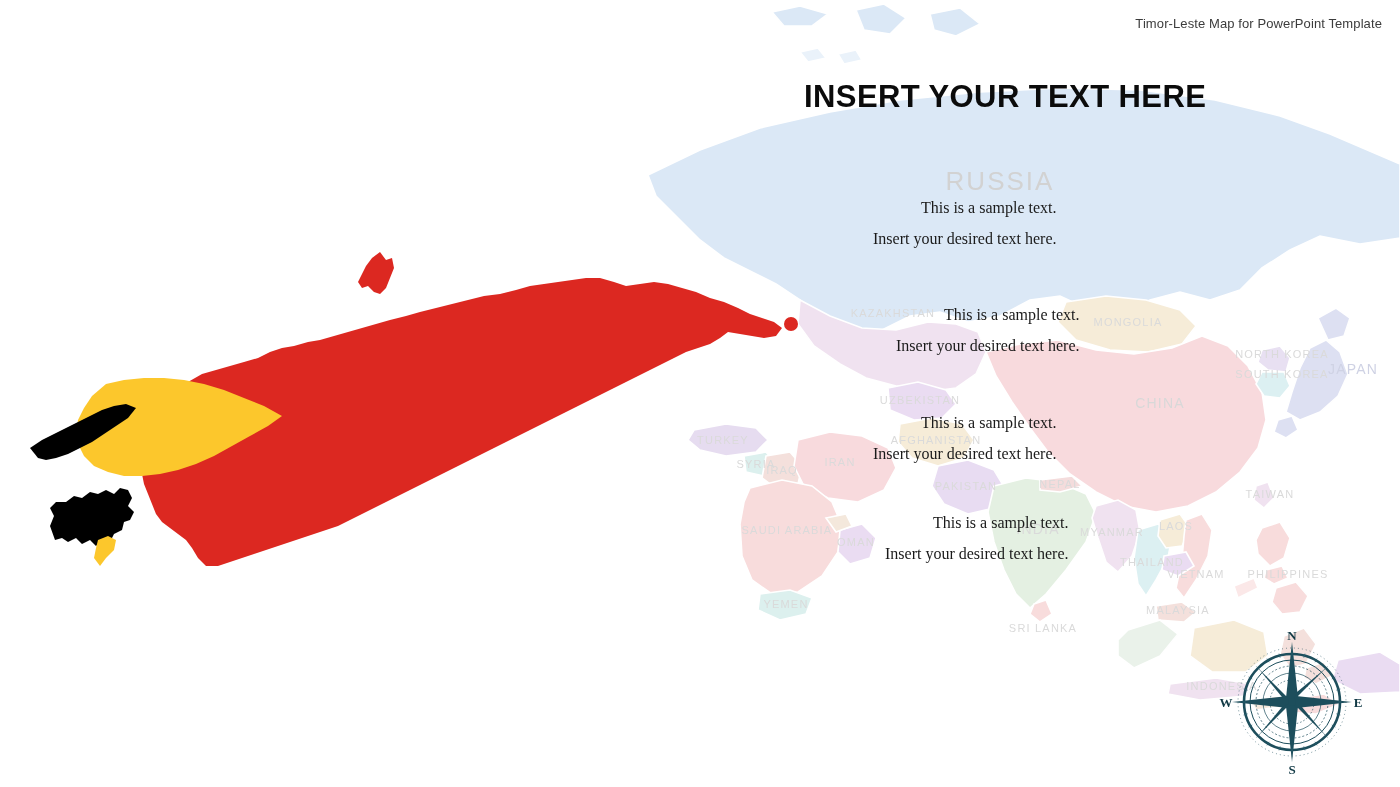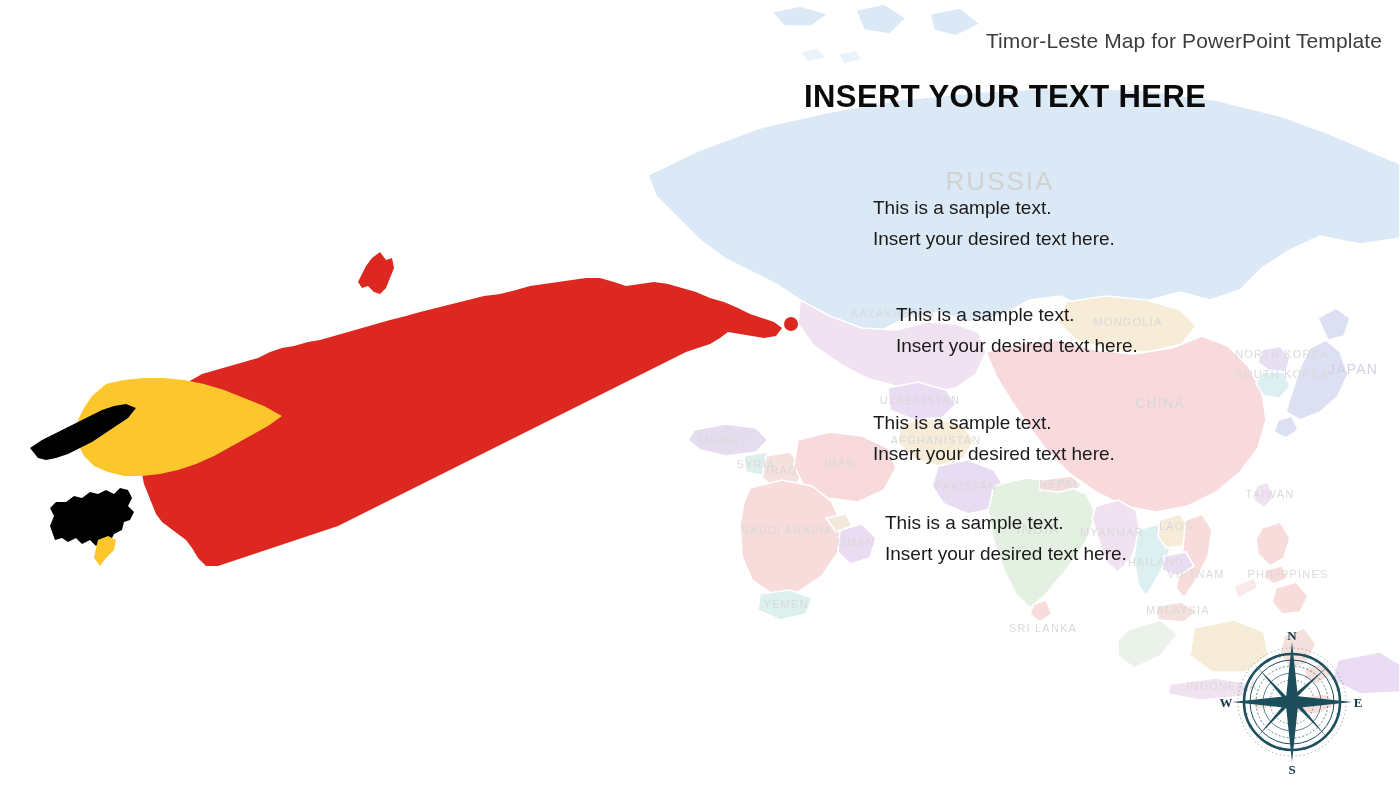--- a/index.html
+++ b/index.html
@@ -26,22 +26,22 @@
     top: 0;
     width: 1400px;
     height: 787px;
     pointer-events: none;
   }
 
   
   #header-caption {
     position: absolute;
     right: 18px;
-    top: 29px;
-    font-size: 21px;
+    top: 16px;
+    font-size: 13px;
     color: #3c3c3c;
     letter-spacing: 0.1px;
     white-space: nowrap;
     margin-left: 36px;
   }
 
   
   #page-title {
     position: absolute;
     left: 804px;
@@ -49,25 +49,26 @@
     font-size: 31px;
     font-weight: bold;
     color: #0b0b0b;
     letter-spacing: 0.4px;
     white-space: nowrap;
   }
 
   
   .text-block {
     position: absolute;
-    text-align: left;
-    font-size: 19px;
+    text-align: right;
+    font-size: 16px;
     line-height: 31px;
     color: #1a1a1a;
     white-space: nowrap;
+    font-family: Liberation Serif, serif;
   }
   .text-block .line { display: block; }
 
   #text-block-1 { left: 873px;  top: 192px; }
   #text-block-2 { left: 896px;  top: 299px; }
   #text-block-3 { left: 873px;  top: 407px; }
   #text-block-4 { left: 885px;  top: 507px; }
 
   
   #timor-map {

